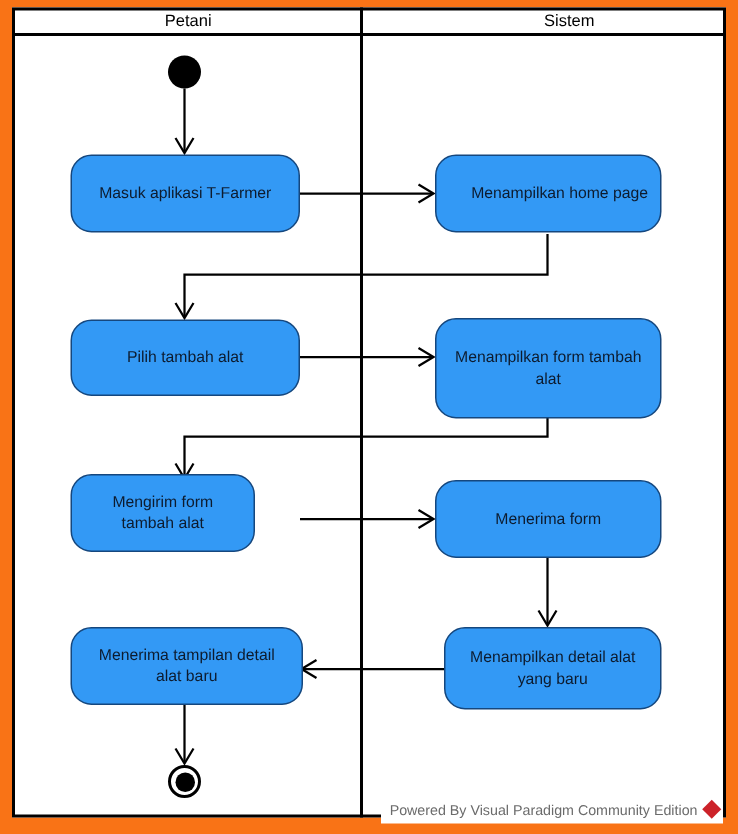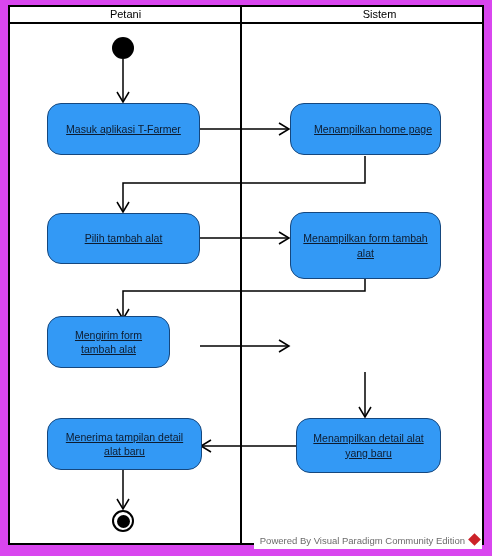--- a/index.html
+++ b/index.html
@@ -10,21 +10,21 @@
   body {
     width: 492px;
     height: 556px;
     font-family: "Liberation Sans", sans-serif;
     overflow: hidden;
   }
   #canvas {
     position: relative;
     width: 492px;
     height: 556px;
-    background: #d946ef;
+    background: #f97316;
   }
   .diagram-frame {
     position: absolute;
     left: 8px;
     top: 5px;
     width: 476px;
     height: 540px;
     border: 2px solid #000000;
     box-sizing: border-box;
     background: #ffffff;
@@ -66,21 +66,20 @@
     border-radius: 14px;
     box-sizing: border-box;
     display: flex;
     align-items: center;
     justify-content: center;
     text-align: center;
     font-size: 10.5px;
     color: #0d1b2e;
     line-height: 1.35;
     padding: 2px 8px;
-    text-decoration: underline;
   }
   .start-node {
     position: absolute;
     width: 22px;
     height: 22px;
     border-radius: 50%;
     background: #000000;
   }
   .end-node-outer {
     position: absolute;
@@ -197,20 +196,23 @@
   </div>
 
   <div class="node" style="left:290px; top:212px; width:151px; height:67px;">
     <span>Menampilkan form tambah alat</span>
   </div>
 
   <div class="node" style="left:47px; top:316px; width:123px; height:52px;">
     <span>Mengirim form tambah alat</span>
   </div>
 
+  <div class="node" style="left:290px; top:320px; width:151px; height:52px;">
+    <span>Menerima form</span>
+  </div>
 
   <div class="node" style="left:296px; top:418px; width:145px; height:55px;">
     <span>Menampilkan detail alat yang baru</span>
   </div>
 
   <div class="node" style="left:47px; top:418px; width:155px; height:52px;">
     <span>Menerima tampilan detail alat baru</span>
   </div>
 
   <div class="end-node-outer" style="left:112px; top:510px;">

